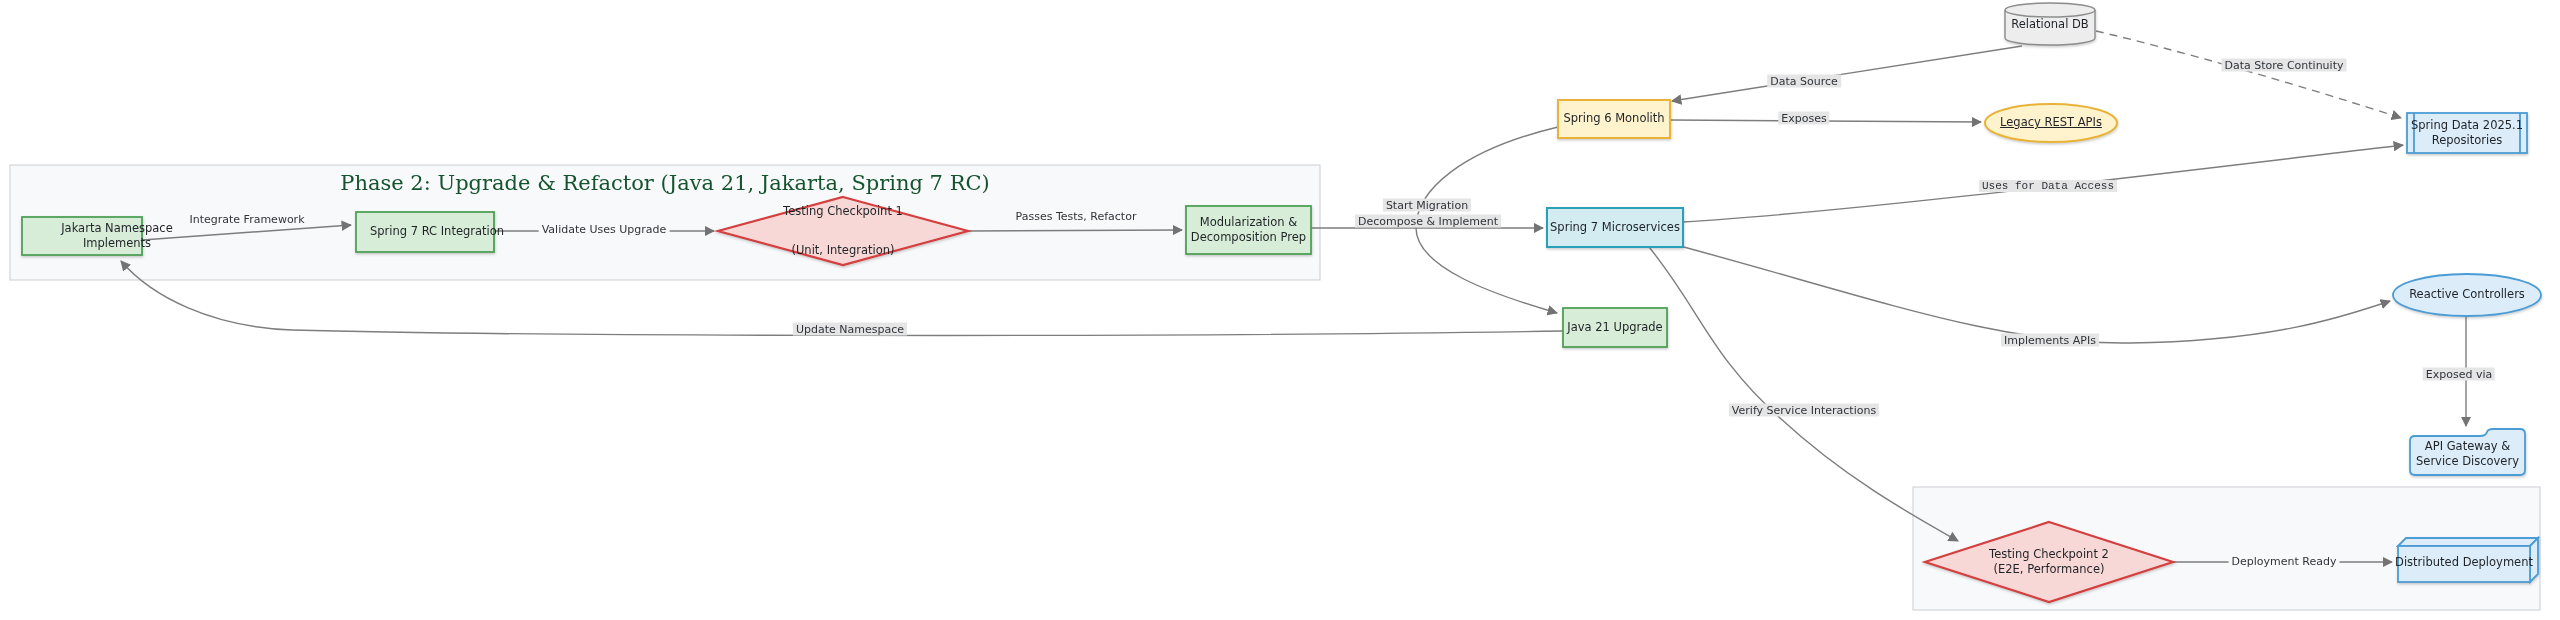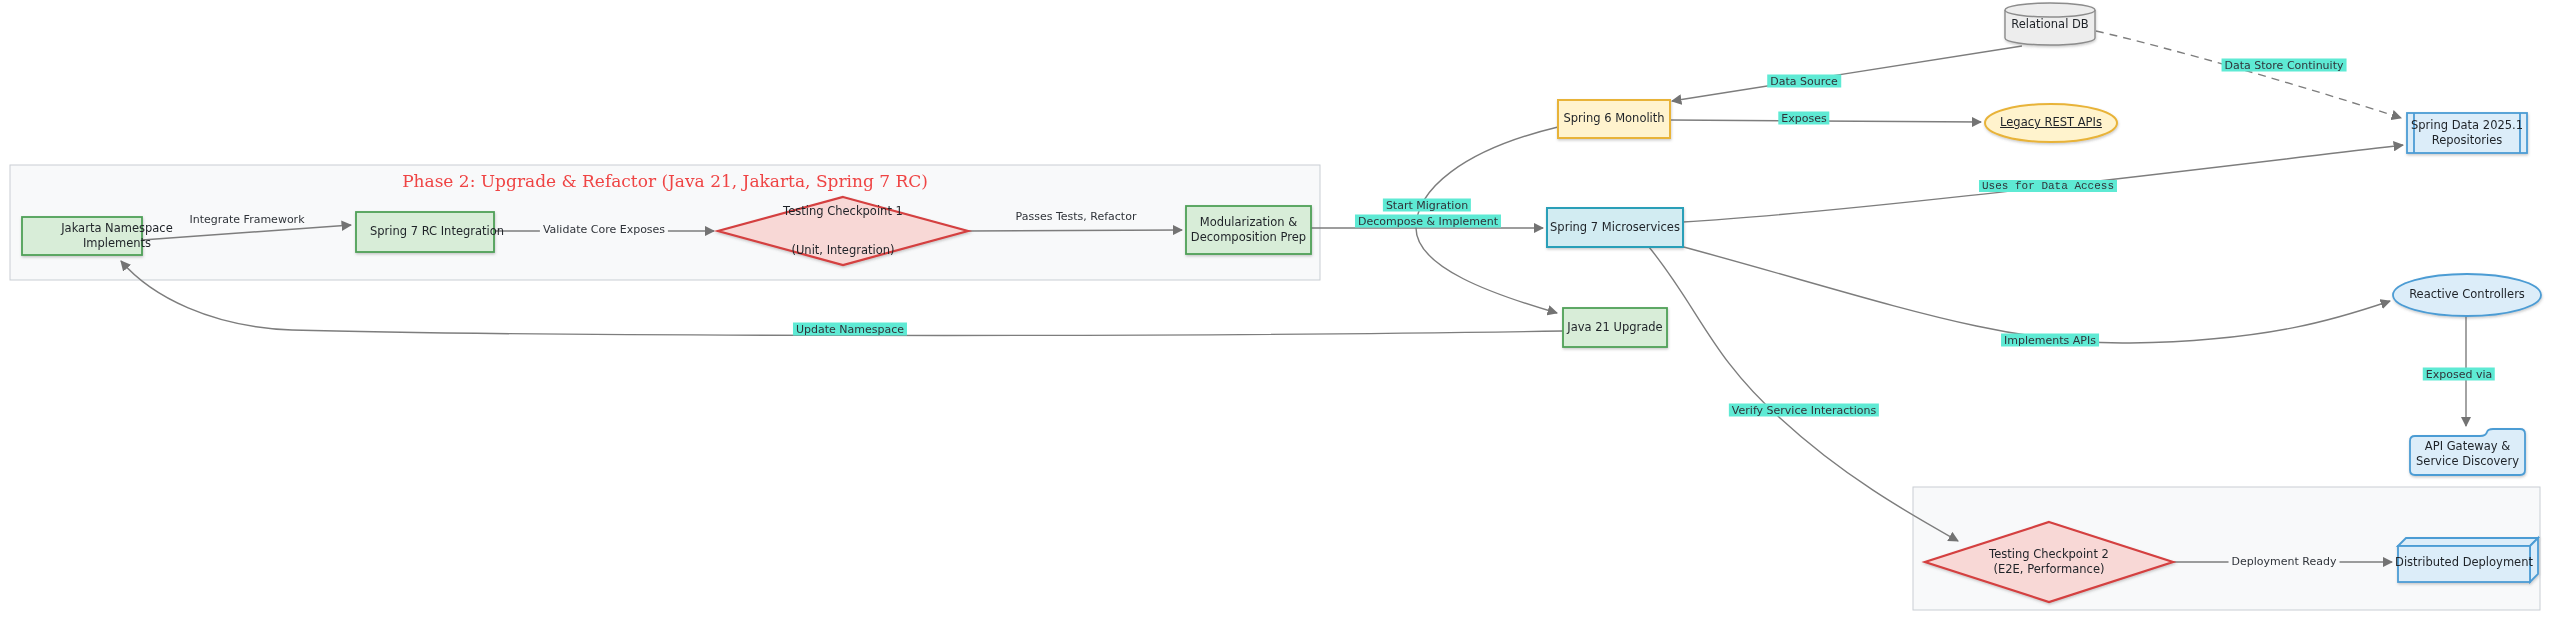--- a/index.html
+++ b/index.html
@@ -17,26 +17,26 @@
   .node-blue   { fill:var(--blue-fill);   stroke:var(--blue-border);   stroke-width:1.8; }
   .node-red    { fill:var(--red-fill);    stroke:var(--red-border);    stroke-width:2.2; }
   .node-gray   { fill:var(--gray-fill);   stroke:var(--gray-border);   stroke-width:1.4; }
   .nlabel {
     position:absolute; display:flex; flex-direction:column; align-items:center;
     justify-content:center; text-align:center; font-size:11.5px; line-height:1.32;
     color:var(--node-text); white-space:nowrap; pointer-events:none;
   }
   .elab {
     position:absolute; transform:translate(-50%,-50%); font-size:11px;
-    color:var(--label-text); background:#5eead4; padding:0 3px; white-space:nowrap;
+    color:var(--label-text); background:#e5e5e5; padding:0 3px; white-space:nowrap;
   }
   .elab.incluster { background:var(--cluster-fill); }
   .ctitle {
     position:absolute; transform:translate(-50%,0); font-family:"DejaVu Serif","Liberation Serif",serif;
-    font-size:17px; color:#ef4444; white-space:nowrap;
+    font-size:21px; color:#14532d; white-space:nowrap;
   }
 </style>
 </head>
 <body>
 
 <div id="stage">
 
   <svg id="wires" width="2560" height="620" viewBox="0 0 2560 620">
     <defs>
       <marker id="arrow" viewBox="0 0 10 10" refX="9" refY="5" markerWidth="7.5" markerHeight="7.5" orient="auto-start-reverse">
@@ -148,21 +148,21 @@
   <div class="nlabel" style="left:2398px; top:544px; width:132px; height:38px;">
     <span>Distributed Deployment</span>
     </div>
 
   <div class="elab" style="left:1804px; top:81px;">Data Source</div>
   <div class="elab" style="left:1804px; top:118px;">Exposes</div>
   <div class="elab" style="left:2284px; top:65px;">Data Store Continuity</div>
   <div class="elab" style="left:1427px; top:205px;">Start Migration</div>
   <div class="elab" style="left:850px;  top:329px;">Update Namespace</div>
   <div class="elab incluster" style="left:247px;  top:219px;">Integrate Framework</div>
-  <div class="elab incluster" style="left:604px;  top:229px;">Validate Core Exposes</div>
+  <div class="elab incluster" style="left:604px;  top:229px;">Validate Uses Upgrade</div>
   <div class="elab incluster" style="left:1076px; top:216px;">Passes Tests, Refactor</div>
   <div class="elab" style="left:1428px; top:221px;">Decompose &amp; Implement</div>
   <div class="elab" style="left:2048px; top:186px;font-family:Liberation Mono, monospace;">Uses for Data Access</div>
   <div class="elab" style="left:2050px; top:340px;">Implements APIs</div>
   <div class="elab" style="left:2459px; top:374px;">Exposed via</div>
   <div class="elab" style="left:1804px; top:410px;">Verify Service Interactions</div>
   <div class="elab incluster" style="left:2284px; top:561px;">Deployment Ready</div>
 
 </div>
 

